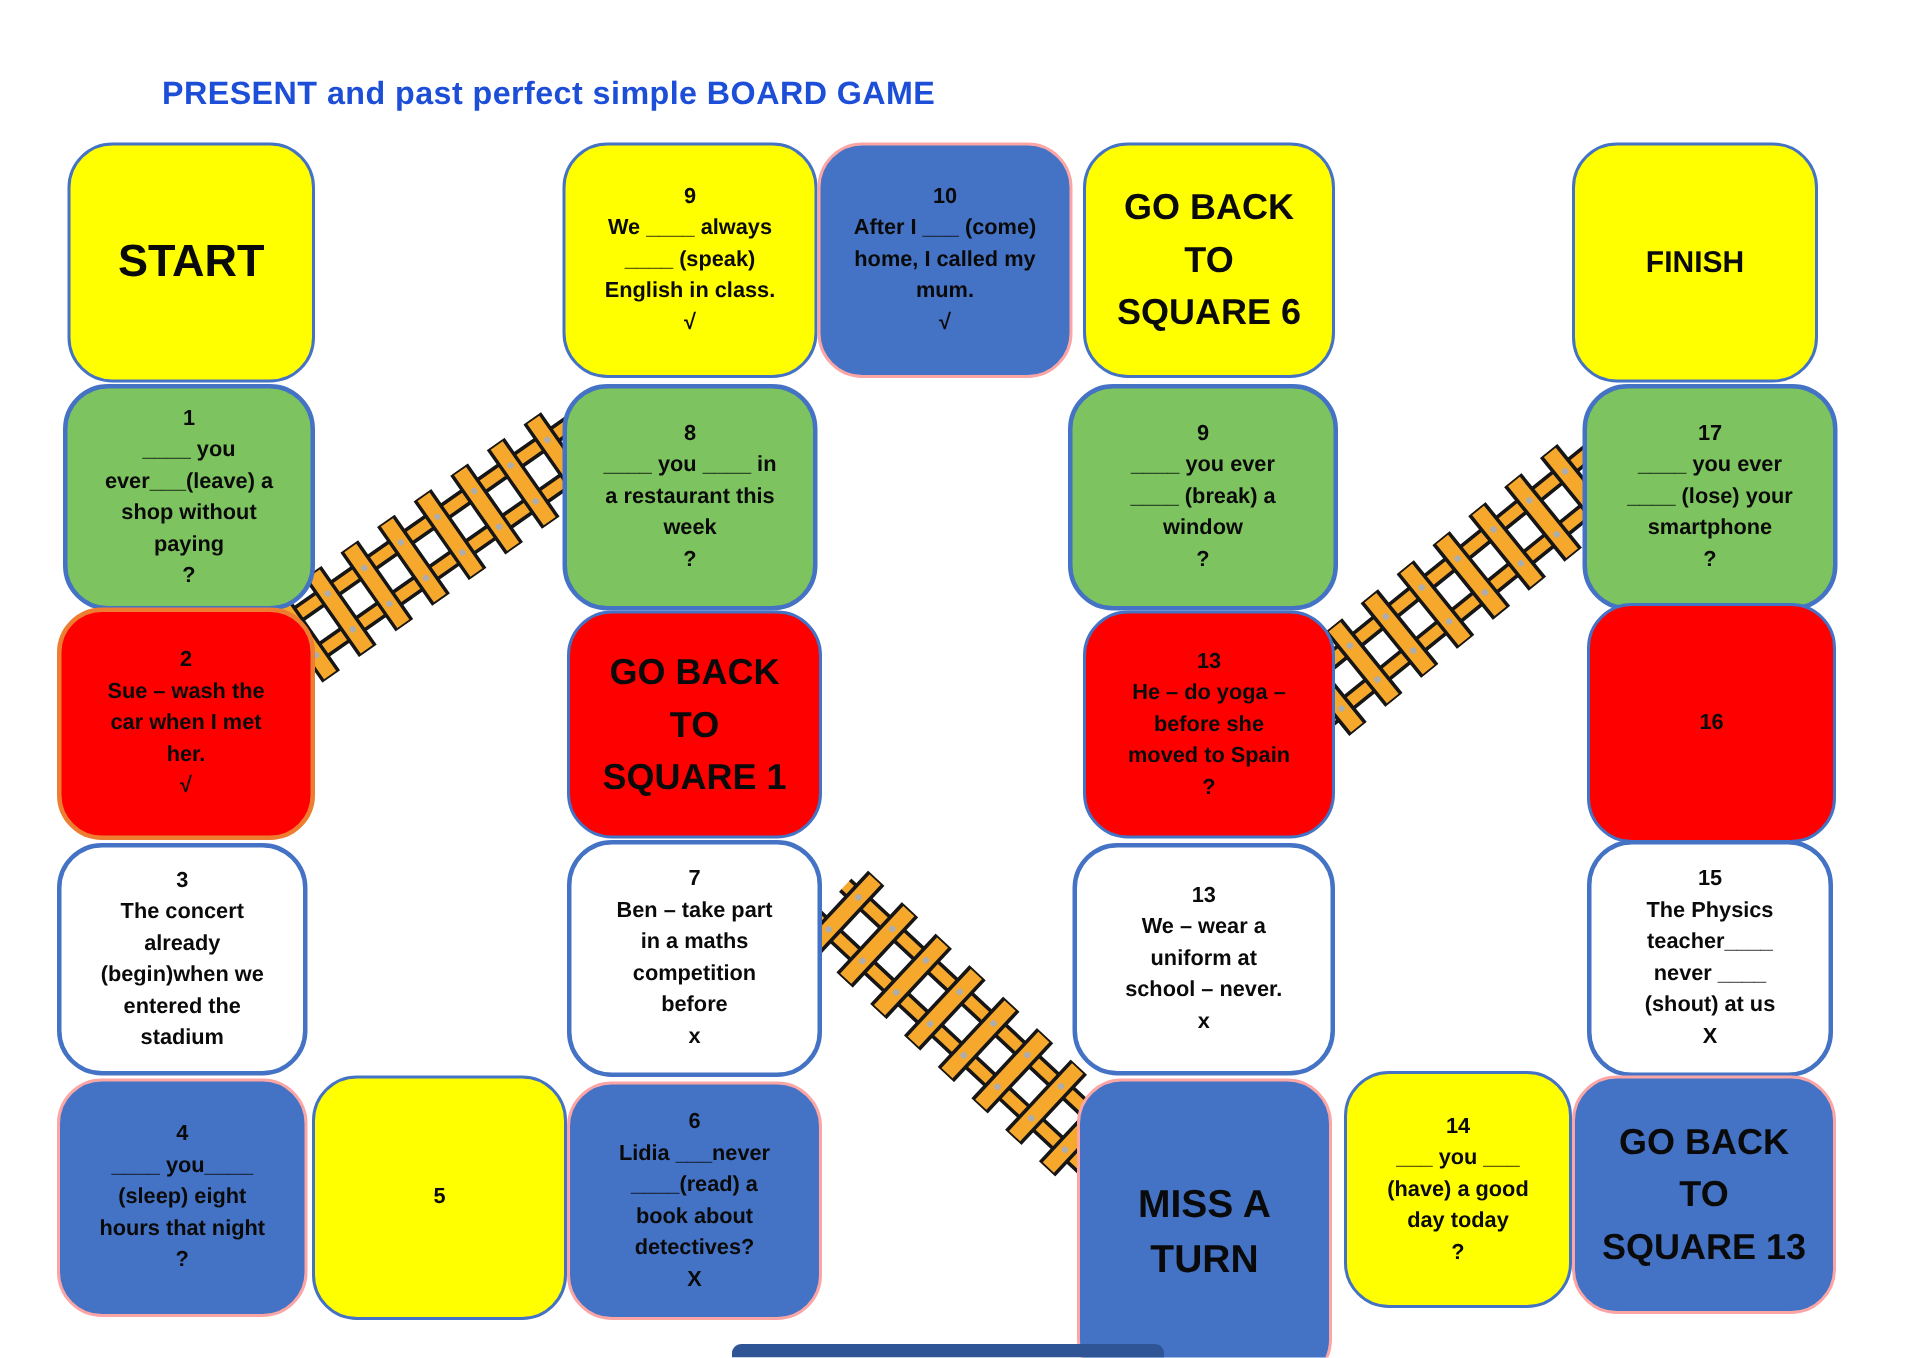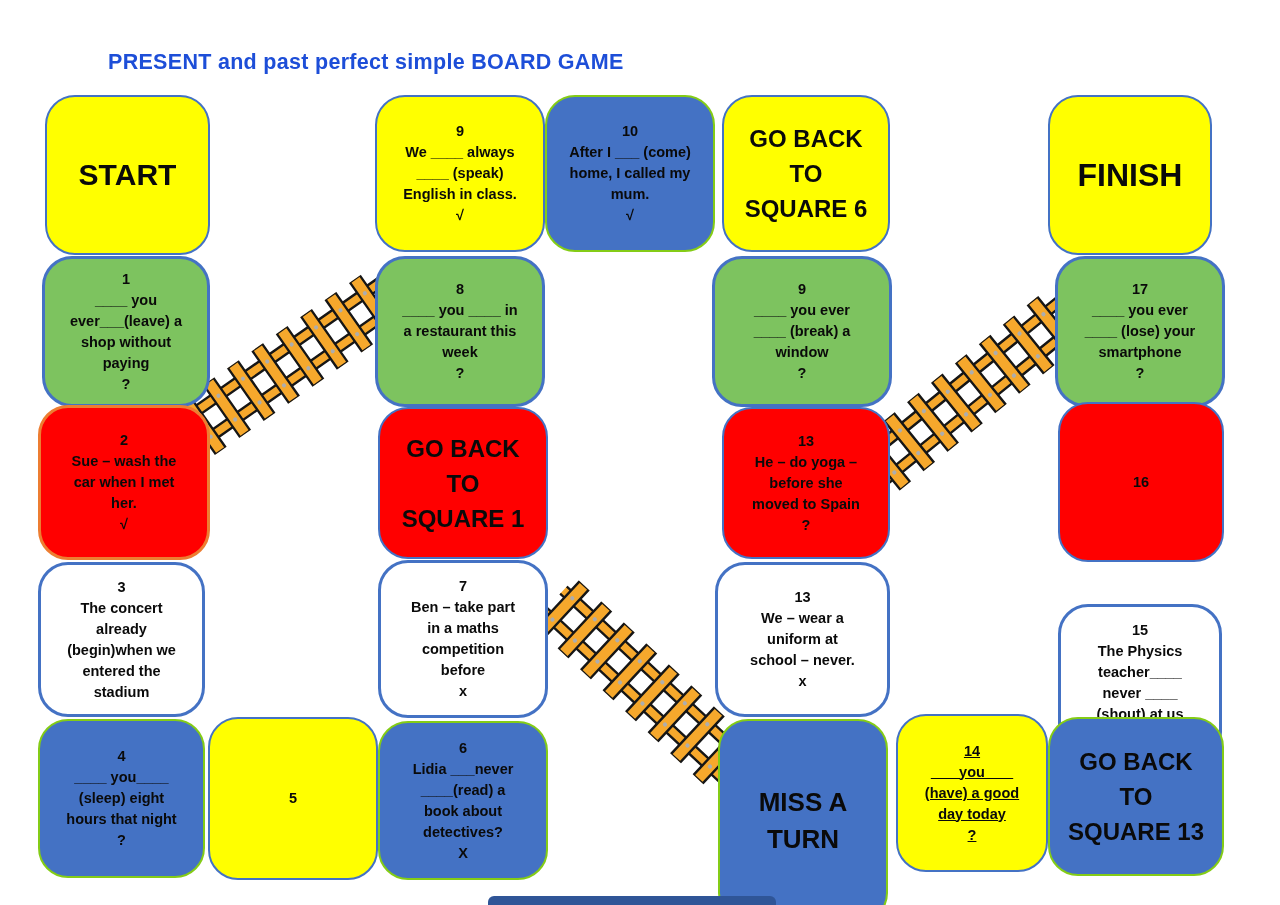--- a/index.html
+++ b/index.html
@@ -15,21 +15,21 @@
   }
   .sq{
     position:absolute;box-sizing:border-box;z-index:2;
     border-radius:30px;
     display:flex;flex-direction:column;align-items:center;justify-content:center;
     text-align:center;font-weight:bold;color:#0a0a0a;
     padding:6px 8px;
   }
   .yellow{background:#FFFF00;border:2px solid #4472C4;}
   .green {background:#7DC35F;border:3px solid #4472C4;}
-  .bluebg{background:#4472C4;border:2px solid #84cc16;}
+  .bluebg{background:#4472C4;border:2px solid #fca5a5;}
   .red   {background:#FF0000;border:2px solid #4472C4;}
   .red-or{background:#FF0000;border:3px solid #ED7D31;}
   .white {background:#FFFFFF;border:3px solid #4472C4;}
   .num{font-size:14.5px;line-height:21px;white-space:pre-line;}
   .txt{font-size:14.5px;line-height:21px;white-space:pre-line;}
   .big{font-size:24px;line-height:35px;white-space:pre-line;}
   .xl{font-size:30px;line-height:36px;}
   .md{font-size:26px;line-height:37px;}
   .ladder{position:absolute;z-index:1;height:64px;}
   .ladder svg{display:block;}
@@ -162,21 +162,21 @@
 home, I called my
 mum.
 √</div>
 </div>
 <div class="sq yellow" style="left:722px;top:95px;width:168px;height:157px;">
   <div class="big">GO BACK
 TO
 SQUARE 6</div>
 </div>
 <div class="sq yellow" style="left:1048px;top:95px;width:164px;height:160px;">
-  <div class="big xl" style="font-size:32px;">FINISH</div>
+  <div class="big xl" style="font-size:20px;">FINISH</div>
 </div>
 
 <div class="sq green" style="left:42px;top:256px;width:168px;height:151px;">
   <div class="num">1</div>
   <div class="txt">____ you
 ever___(leave) a
 shop without
 paying
 ?</div>
 </div>
@@ -241,21 +241,21 @@
 before
 x</div>
 </div>
 <div class="sq white" style="left:715px;top:562px;width:175px;height:155px;">
   <div class="num">13</div>
   <div class="txt">We – wear a
 uniform at
 school – never.
 x</div>
 </div>
-<div class="sq white" style="left:1058px;top:560px;width:164px;height:158px;margin-top:44px;">
+<div class="sq white" style="left:1058px;top:560px;width:164px;height:158px;">
   <div class="num">15</div>
   <div class="txt">The Physics
 teacher____
 never ____
 (shout) at us
 X</div>
 </div>
 
 <div class="sq bluebg" style="left:38px;top:719px;width:167px;height:159px;">
   <div class="num">4</div>
@@ -272,21 +272,21 @@
   <div class="txt">Lidia ___never
 ____(read) a
 book about
 detectives?
 X</div>
 </div>
 <div class="sq bluebg" style="left:718px;top:719px;width:170px;height:204px;">
   <div class="big md">MISS A
 TURN</div>
 </div>
-<div class="sq yellow" style="left:896px;top:714px;width:152px;height:158px;text-decoration:underline;">
+<div class="sq yellow" style="left:896px;top:714px;width:152px;height:158px;">
   <div class="num">14</div>
   <div class="txt">___ you ___
 (have) a good
 day today
 ?</div>
 </div>
 <div class="sq bluebg" style="left:1048px;top:717px;width:176px;height:159px;">
   <div class="big">GO BACK
 TO
 SQUARE 13</div>

